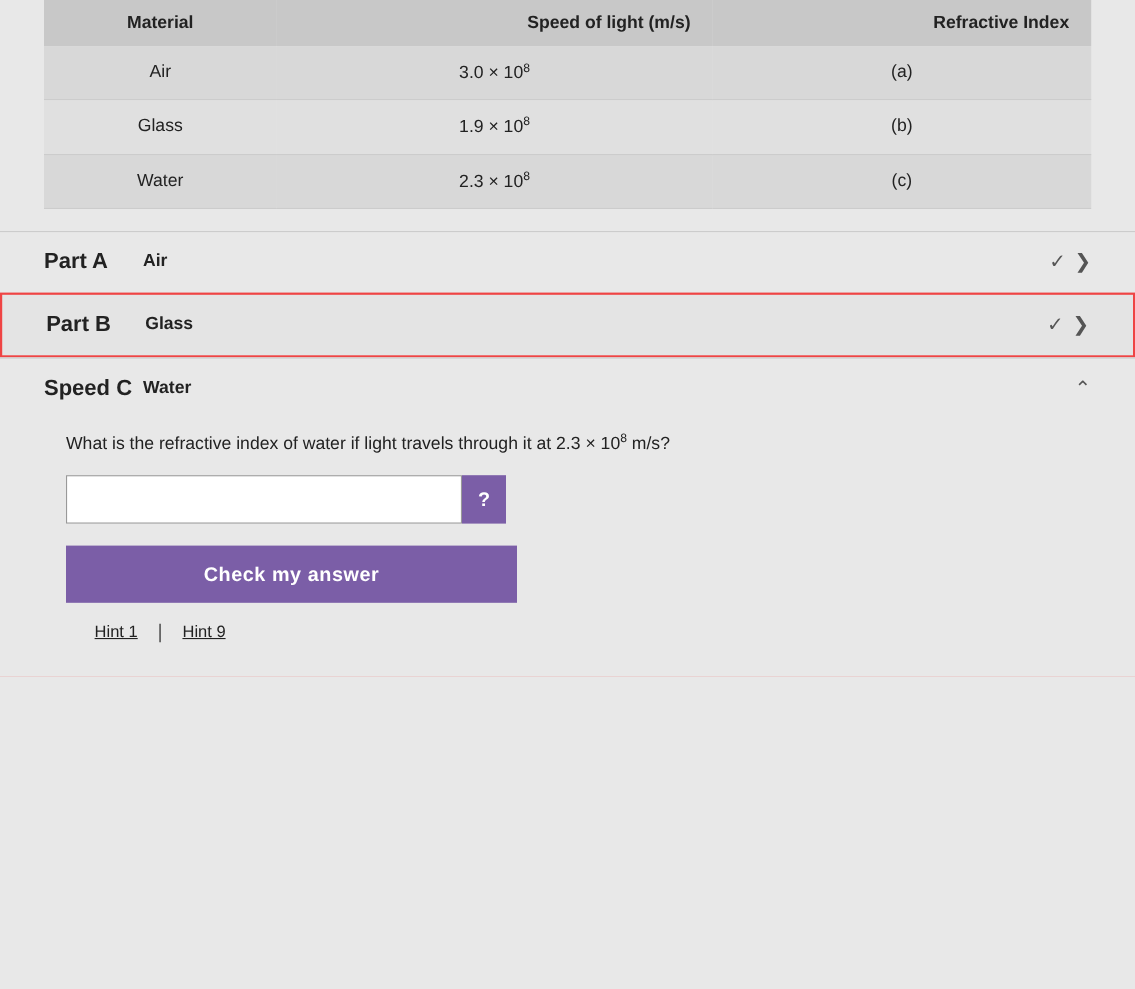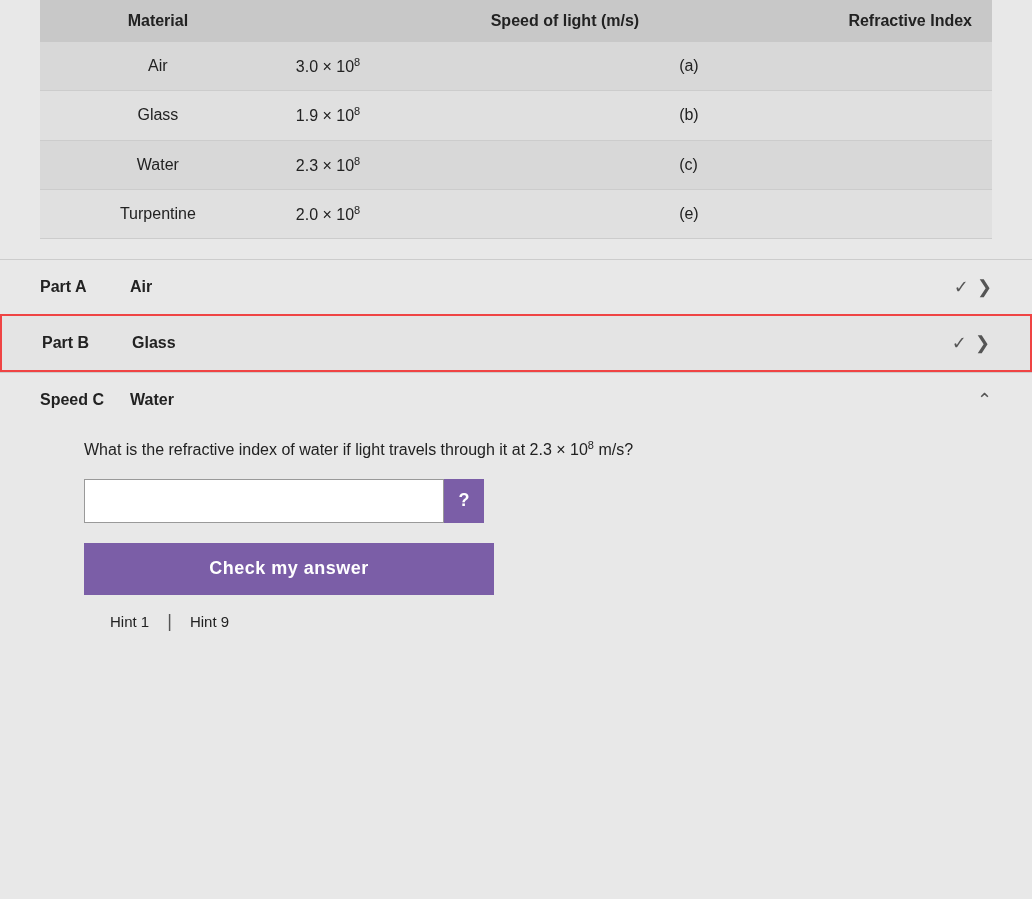--- a/index.html
+++ b/index.html
@@ -46,20 +46,21 @@
     tbody tr:nth-child(odd) {
       background: #d8d8d8;
     }
     tbody tr:nth-child(even) {
       background: #e0e0e0;
     }
     tbody td {
       padding: 14px 20px;
       font-size: 16px;
       color: #222;
+      text-align: center;
     }
     tbody td:first-child {
       text-align: center;
       font-size: 16px;
     }
     .superscript {
       font-size: 11px;
       vertical-align: super;
     }
 
@@ -74,21 +75,21 @@
       padding: 16px 40px;
       border-top: 1px solid #ccc;
       background: #e8e8e8;
       position: relative;
     }
     .part-row.active {
       border: 2px solid #ef4444;
       background: #e4e4e4;
     }
     .part-label {
-      font-size: 16px;
+      font-size: 20px;
       font-weight: bold;
       color: #222;
       min-width: 80px;
     }
     .part-value {
       font-size: 16px;
       font-weight: bold;
       color: #222;
       margin-left: 10px;
       flex: 1;
@@ -107,21 +108,21 @@
       font-size: 18px;
     }
     .chevron-up-icon {
       color: #555;
       font-size: 18px;
     }
 
     
     .part-c-content {
       background: #e8e8e8;
-      padding: 10px 60px 30px 84px;
+      padding: 10px 60px 30px 60px;
       border-top: none;
     }
     .question-text {
       font-size: 16px;
       color: #222;
       margin-bottom: 16px;
       line-height: 1.5;
     }
     .value-label {
       font-size: 13px;
@@ -171,20 +172,21 @@
     }
     .hints-row {
       display: flex;
       align-items: center;
       gap: 0;
       margin-left: 10px;
     }
     .hint-link {
       font-size: 15px;
       color: #222;
+      text-decoration: underline;
       cursor: pointer;
       background: none;
       border: none;
       padding: 0 16px;
     }
     .hint-divider {
       color: #555;
       font-size: 18px;
       padding: 0 2px;
     }
@@ -212,25 +214,20 @@
           <tr>
             <td>Glass</td>
             <td>1.9 × 10<sup class="superscript">8</sup></td>
             <td>(b)</td>
           </tr>
           <tr>
             <td>Water</td>
             <td>2.3 × 10<sup class="superscript">8</sup></td>
             <td>(c)</td>
           </tr>
-          <tr>
-            <td>Turpentine</td>
-            <td>2.0 × 10<sup class="superscript">8</sup></td>
-            <td>(e)</td>
-          </tr>
         </tbody>
     </table>
   </div>
 
   <div class="parts-section">
 
     <div class="part-row">
       <span class="part-label">Part A</span>
       <span class="part-value">Air</span>
       <div class="part-icons">

